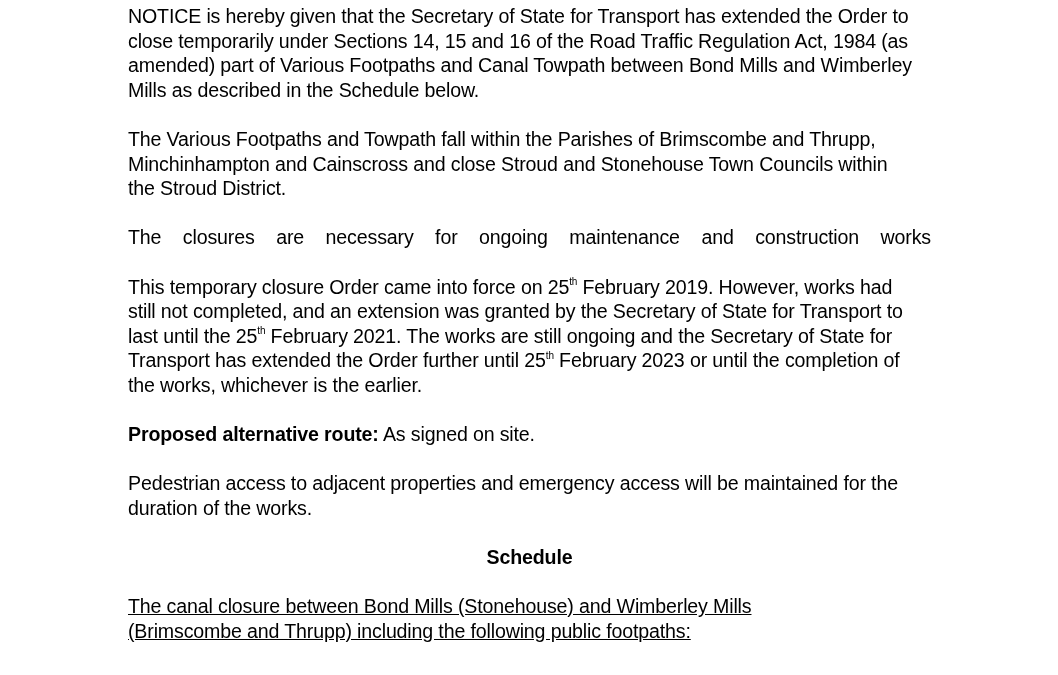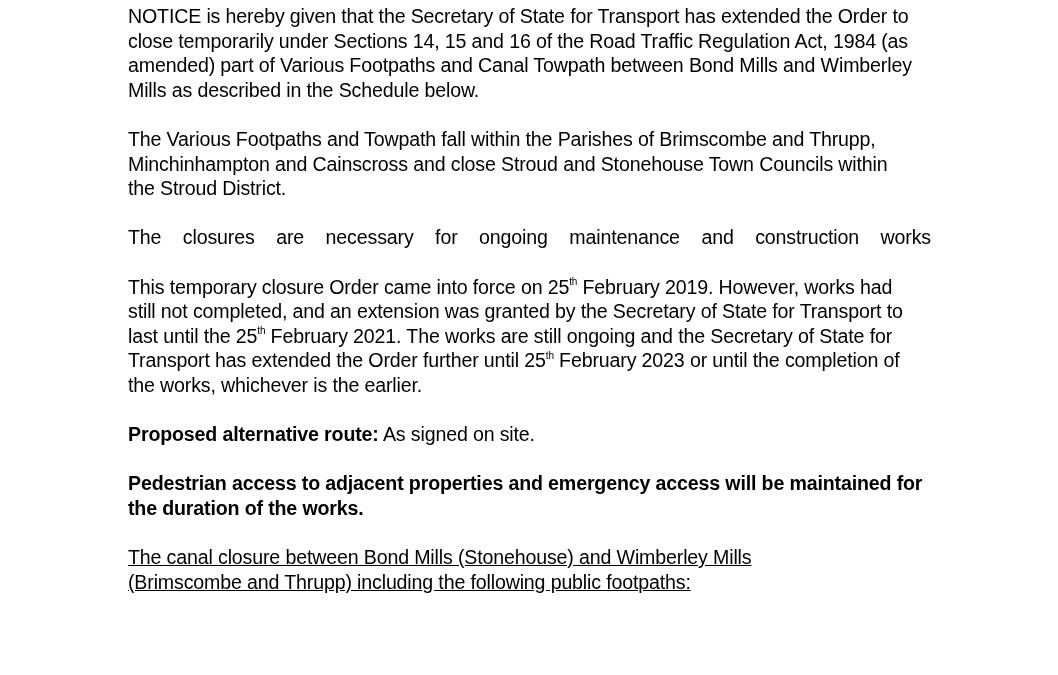--- a/index.html
+++ b/index.html
@@ -34,21 +34,22 @@
   </p>
 
   <p style="width:780px;">
     <span>This temporary closure Order came into force on 25</span><sup>th</sup><span> February 2019. However, works had still not completed, and an extension was granted by the Secretary of State for Transport to last until the 25</span><sup>th</sup><span> February 2021. The works are still ongoing and the Secretary of State for Transport has extended the Order further until 25</span><sup>th</sup><span> February 2023 or until the completion of the works, whichever is the earlier.</span>
   </p>
 
   <p>
     <span class="bold">Proposed alternative route:</span><span> As signed on site.</span>
   </p>
 
-  <p style="width:795px;font-weight:bold;">
+  <p style="width:795px;">
     <span>Pedestrian access to adjacent properties and emergency access will be maintained for the duration of the works.</span>
   </p>
 
+  <p class="center">Schedule</p>
 
   <p style="width:720px;">
     <span class="ul">The canal closure between Bond Mills (Stonehouse) and Wimberley Mills (Brimscombe and Thrupp) including the following public footpaths:</span>
   </p>
 </div>
 
 </body></html>

